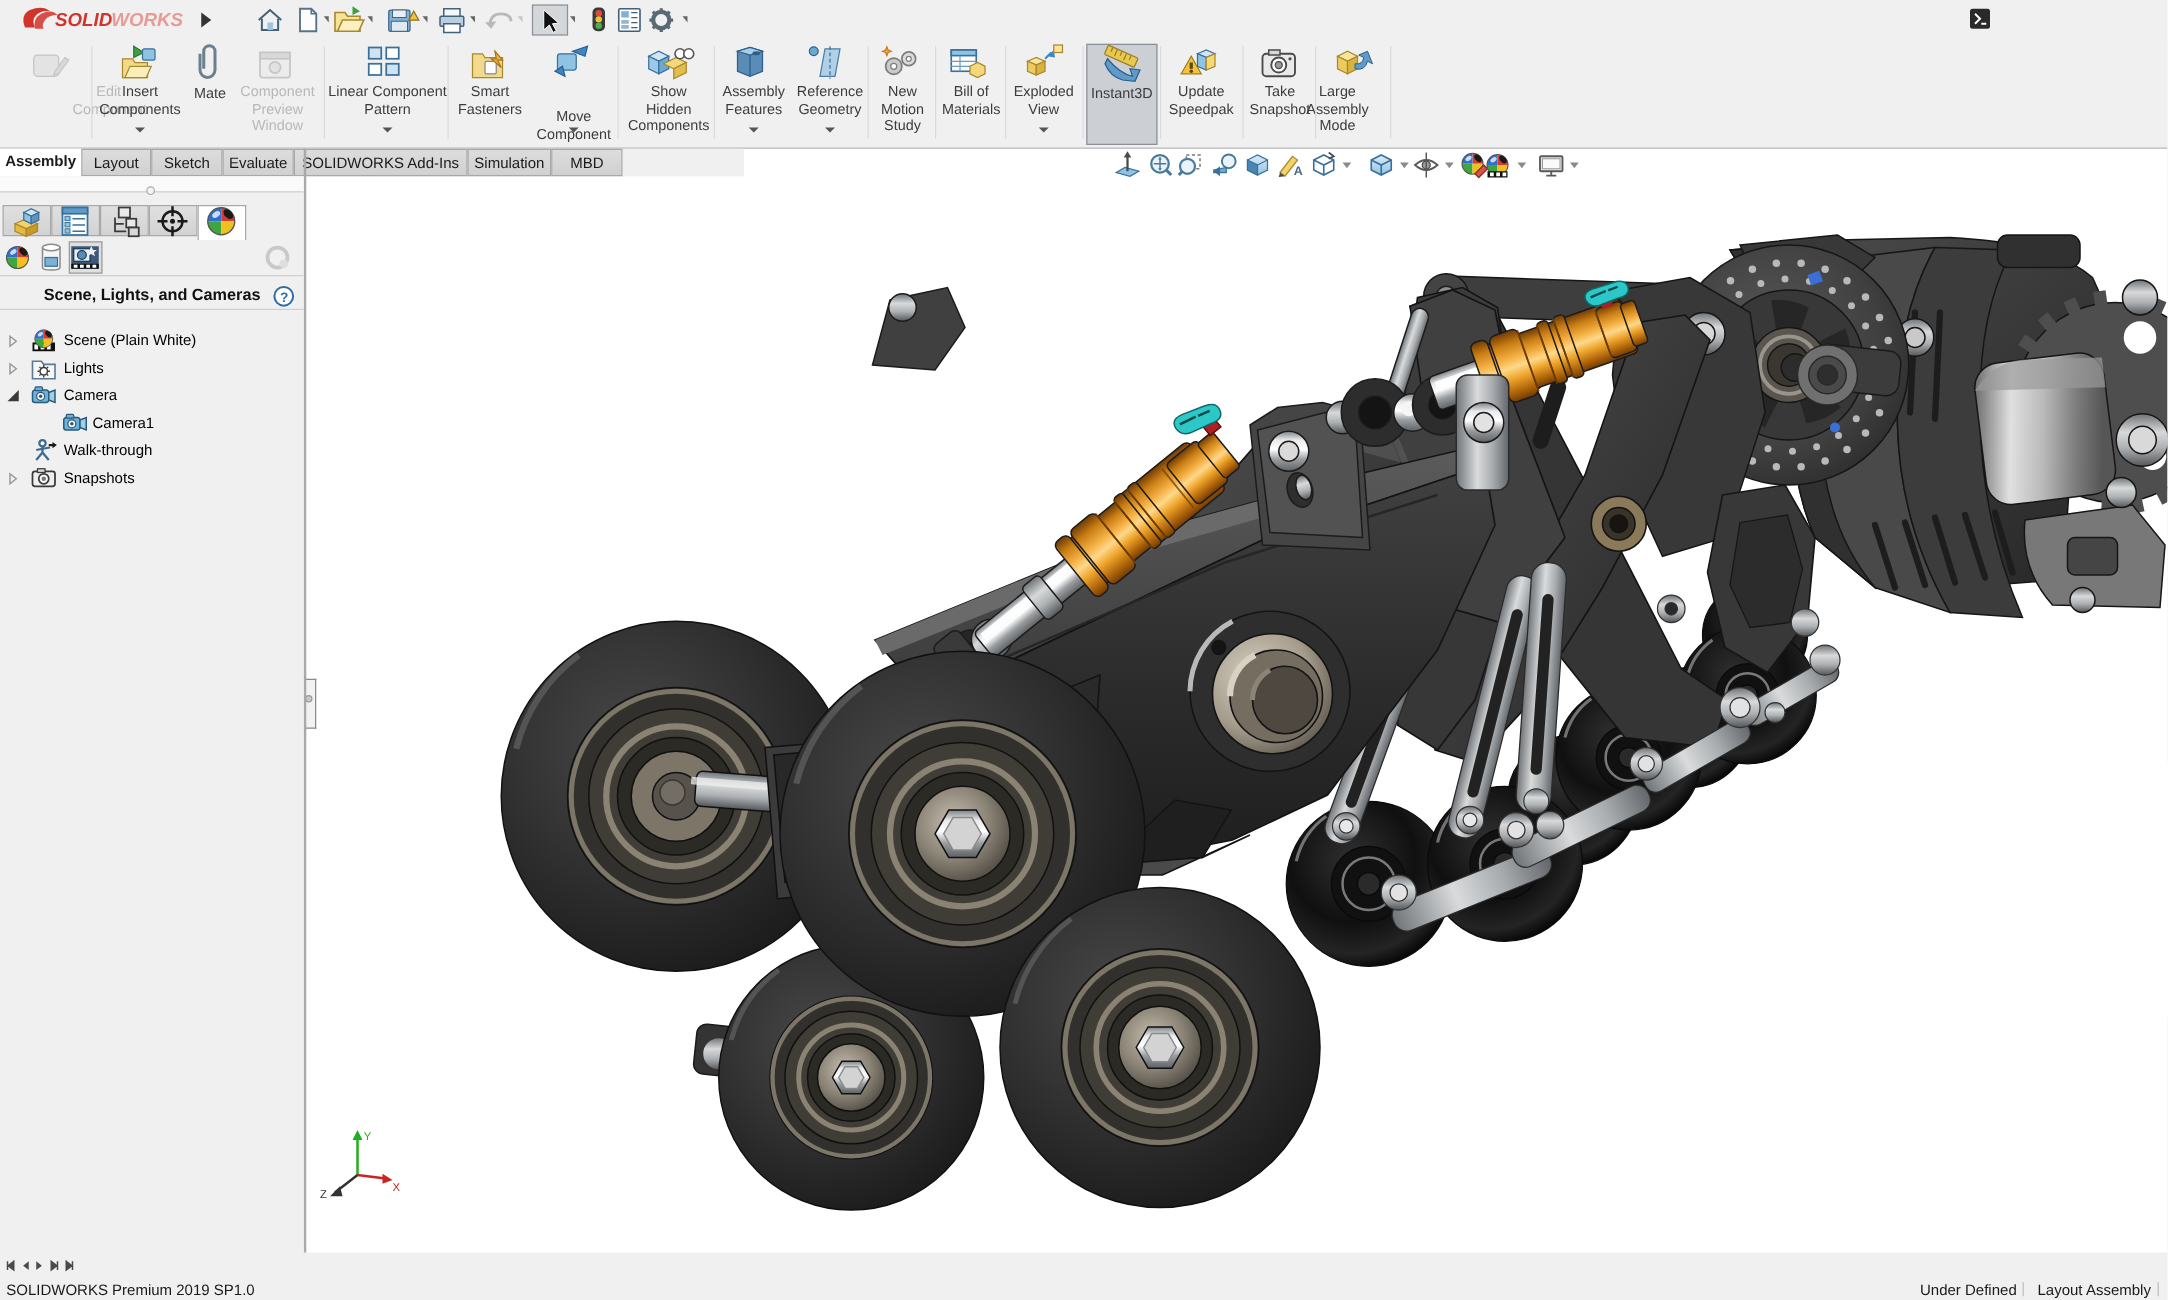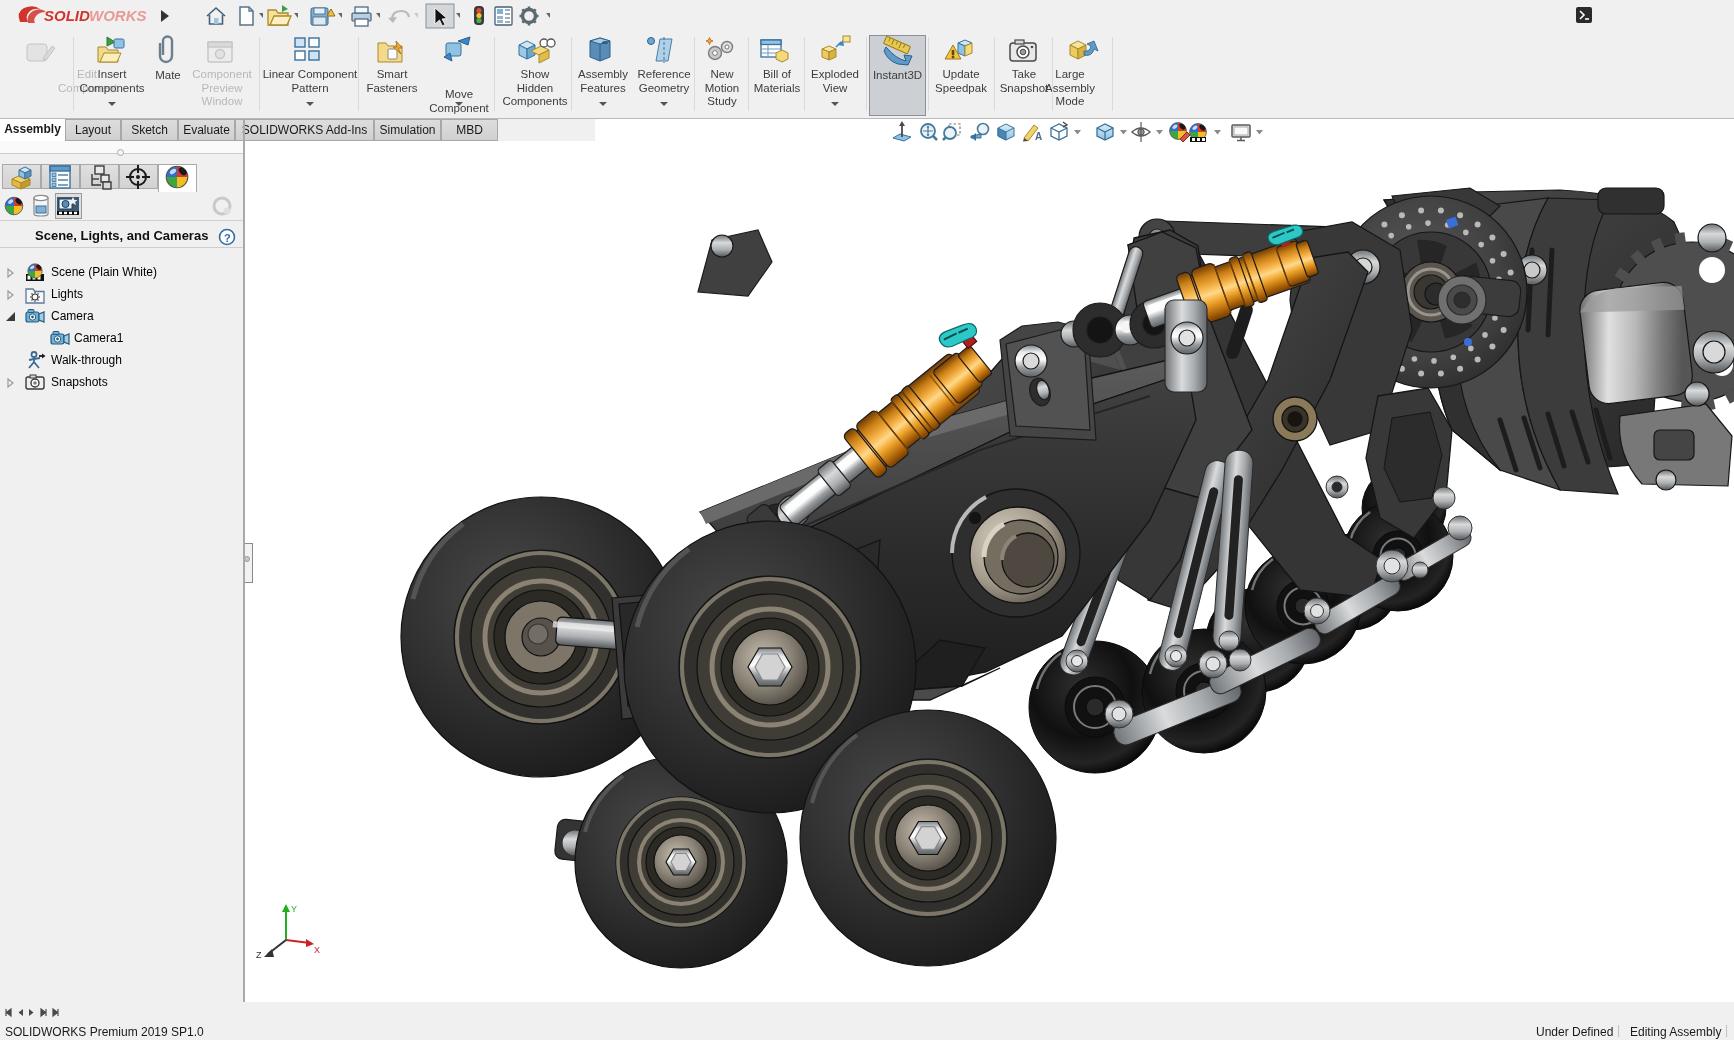--- a/index.html
+++ b/index.html
@@ -1096,17 +1096,17 @@
       <path d="M6,7 L6,14 M11,7 L6.5,10.5 L11,14 Z" stroke="#4a4a4a" stroke-width="1.2"></path>
       <path d="M23,7 L18.5,10.5 L23,14 Z"></path>
       <path d="M29,7 L33.5,10.5 L29,14 Z"></path>
       <path d="M41,7 L45.5,10.5 L41,14 Z M46,7 L46,14" stroke="#4a4a4a" stroke-width="1.2"></path>
       <path d="M53,7 L57.5,10.5 L53,14 Z M58,7 L58,14" stroke="#4a4a4a" stroke-width="1.2"></path>
     </g>
   </svg>
   <div id="statusbar">
     <span style="position:absolute;left:5px;top:2px;">SOLIDWORKS Premium 2019 SP1.0</span>
     <span style="position:absolute;left:1536px;top:2px;">Under Defined</span>
-    <span style="position:absolute;left:1630px;top:2px;">Editing Assembly</span>
+    <span style="position:absolute;left:1630px;top:2px;">Layout Assembly</span>
     <span style="position:absolute;left:1617px;top:0px;color:#c0c0c0;">|</span>
     <span style="position:absolute;left:1725px;top:0px;color:#c0c0c0;">|</span>
   </div>
 </div>
 
 </body></html>

